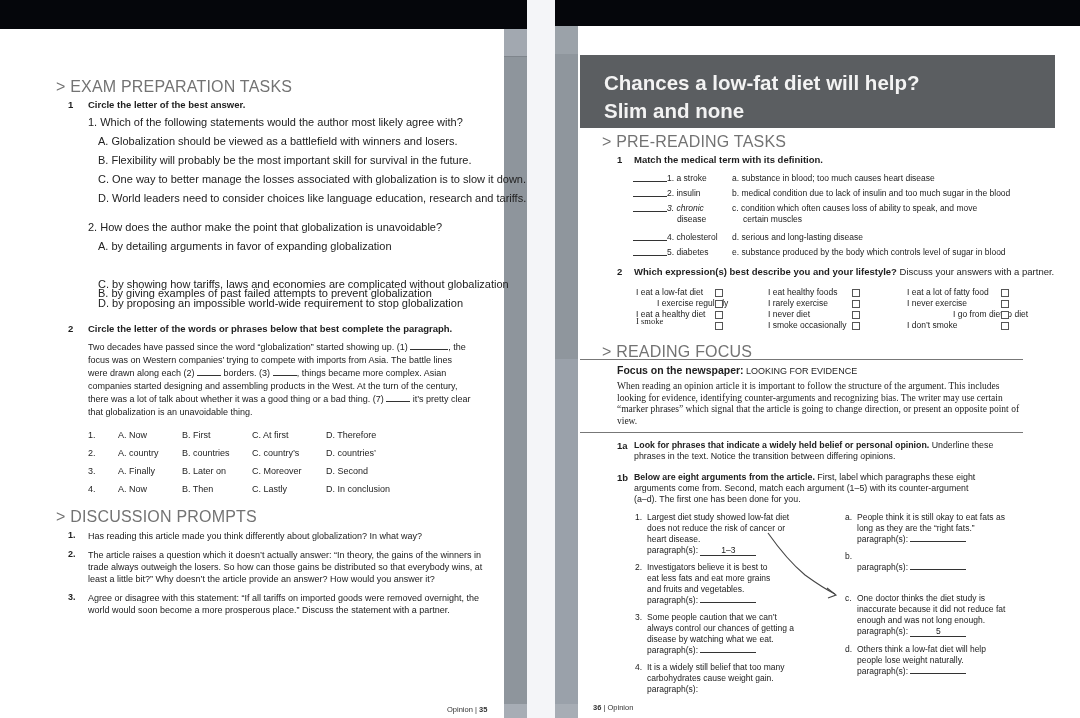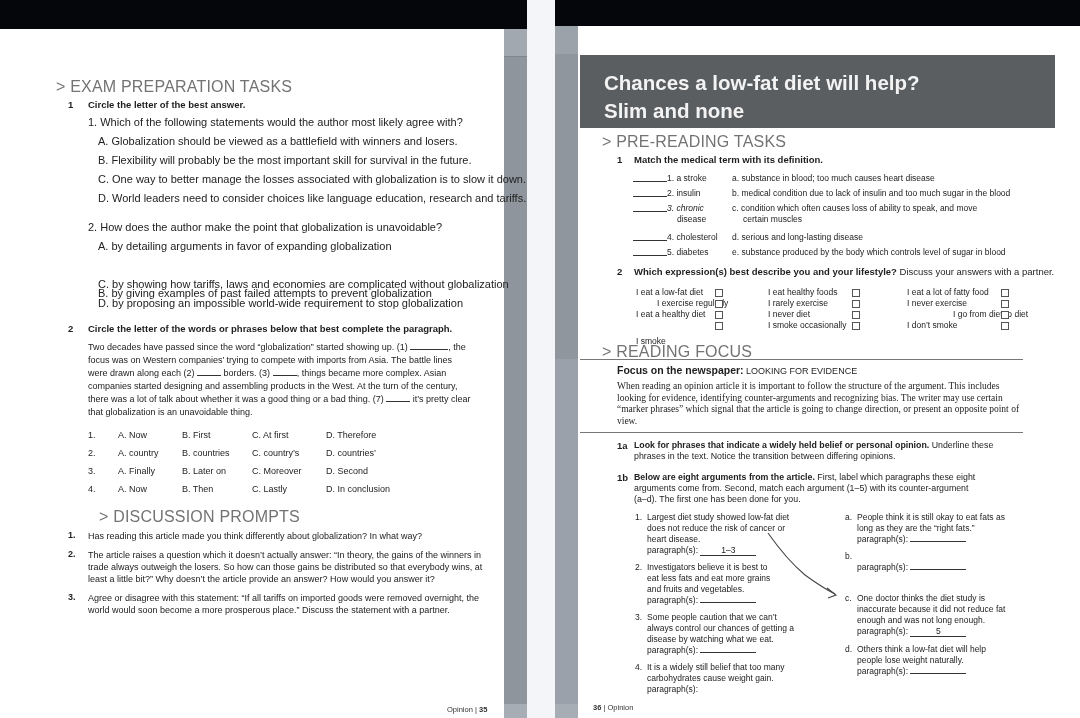--- a/index.html
+++ b/index.html
@@ -119,21 +119,21 @@
     <span style="left:238px;">D. Second</span>
   </div>
   <div class="choice-row" style="top:484px;">
     <span style="left:0;">4.</span>
     <span style="left:30px;">A. Now</span>
     <span style="left:94px;">B. Then</span>
     <span style="left:164px;">C. Lastly</span>
     <span style="left:238px;">D. In conclusion</span>
   </div>
 
-  <div class="sec-head" style="left:56px; top:508px;margin-left:43px;">&gt; DISCUSSION PROMPTS</div>
+  <div class="sec-head" style="left:56px; top:508px;">&gt; DISCUSSION PROMPTS</div>
 
   <div class="prompt-num" style="top:530px;">1.</div>
   <div class="prompt-text" style="top:530px;">Has reading this article made you think differently about globalization? In what way?</div>
 
   <div class="prompt-num" style="top:549px;">2.</div>
   <div class="prompt-text" style="top:549px;">The article raises a question which it doesn’t actually answer: “In theory, the gains of the winners in trade always outweigh the losers. So how can those gains be distributed so that everybody wins, at least a little bit?” Why doesn’t the article provide an answer? How would you answer it?</div>
 
   <div class="prompt-num" style="top:592px;">3.</div>
   <div class="prompt-text" style="top:592px;">Agree or disagree with this statement: “If all tariffs on imported goods were removed overnight, the world would soon become a more prosperous place.” Discuss the statement with a partner.</div>
 
@@ -190,21 +190,21 @@
   </div>
 
   <div id="lifestyle-grid">
 
     <div class="life-item" style="left:81px; top:287px;">I eat a low-fat diet</div>
     <div class="cb" style="left:160px; top:289px;"></div>
     <div class="life-item" style="left:81px; top:298px;padding-left:21px;">I exercise regularly</div>
     <div class="cb" style="left:160px; top:300px;"></div>
     <div class="life-item" style="left:81px; top:309px;">I eat a healthy diet</div>
     <div class="cb" style="left:160px; top:311px;"></div>
-    <div class="life-item" style="left:81px; top:336px;">I smoke</div>
+    <div class="life-item" style="left:81px; top:316px;font-family:Liberation Serif, serif;">I smoke</div>
     <div class="cb" style="left:160px; top:322px;"></div>
 
     <div class="life-item" style="left:213px; top:287px;">I eat healthy foods</div>
     <div class="cb" style="left:297px; top:289px;"></div>
     <div class="life-item" style="left:213px; top:298px;">I rarely exercise</div>
     <div class="cb" style="left:297px; top:300px;"></div>
     <div class="life-item" style="left:213px; top:309px;">I never diet</div>
     <div class="cb" style="left:297px; top:311px;"></div>
     <div class="life-item" style="left:213px; top:320px;">I smoke occasionally</div>
     <div class="cb" style="left:297px; top:322px;"></div>

